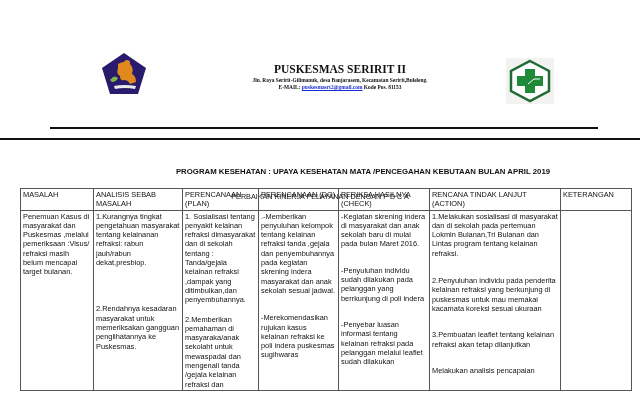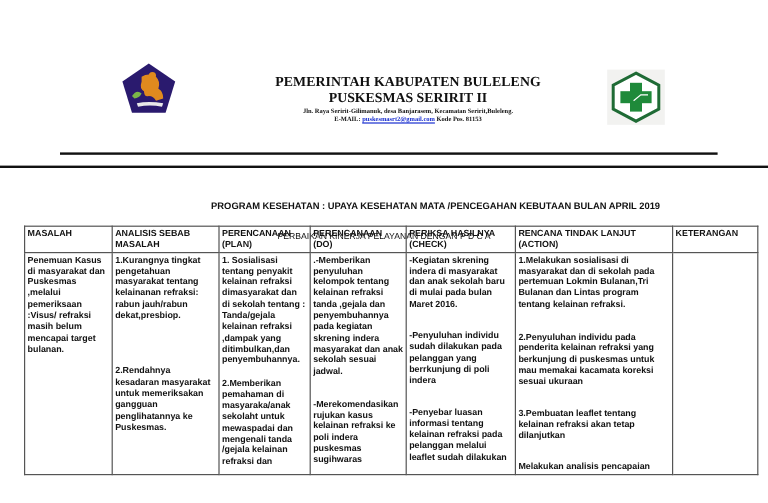--- a/index.html
+++ b/index.html
@@ -12,41 +12,40 @@
   .kop .l2 { font-size:11.5px; line-height:13px; }
   .kop .l3 { font-size:11.5px; line-height:13px; }
   .kop .addr { font-size:5.4px; line-height:8px; font-weight:bold; }
   .kop .email { font-size:5.4px; line-height:7px; font-weight:bold; }
   .kop .email a { color:#1a2fd0; text-decoration:underline; }
   .rule1 { position:absolute; left:50px; top:127px; width:548px; height:2px; background:#111; }
   .rule2 { position:absolute; left:0; top:138px; width:640px; height:2px; background:#111; }
   .subtitle { position:absolute; left:0; top:148px; width:640px; text-align:center; font-size:7.2px;margin-top:44px; }
   .title { position:absolute; left:0; top:167px; width:640px; text-align:center; font-size:7.8px; font-weight:bold;padding-left:43px; }
   table.pdca { position:absolute; left:20px; top:188px; border-collapse:collapse; table-layout:fixed; width:611px; font-size:7.4px; line-height:9.3px; }
-  table.pdca td { border:1px solid #555; vertical-align:top; padding:1px 2px; overflow:hidden;font-weight:bold; }
+  table.pdca td { border:1px solid #555; vertical-align:top; padding:1px 2px; overflow:hidden; }
   table.pdca tr.hdr td { height:17px; }
   table.pdca tr.body td { height:173px; }
   .cell-p { margin:0; }
   .gap2 { height:28px; }
 </style>
 </head>
 <body>
 
 <div class="letterhead">
   <div class="logo-left">
     <svg width="48" height="44" viewBox="0 0 48 44">
       <polygon points="24,1 46,16 38,42 10,42 2,16" fill="#2a1a6e"></polygon>
       <path d="M18,12 q6,-4 12,0 q4,4 2,10 q4,2 4,8 l-6,2 q-2,-4 -6,-4 q-4,1 -4,-4 q-4,-2 -2,-8 z" fill="#e08a1e"></path>
       <circle cx="27" cy="11" r="3" fill="#e08a1e"></circle>
       <path d="M10,28 q4,-6 8,-2 q-2,4 -6,4 z" fill="#7ab648"></path>
       <path d="M14,34 q10,-2 22,0 l-1,3 q-10,-2 -20,0 z" fill="#e9e9e9"></path>
     </svg>
   </div>
   <div class="kop">
-    <div class="l1">PEMERINTAH KABUPATEN BULELENG</div>
     <div class="l3">PUSKESMAS SERIRIT II</div>
     <div class="addr">Jln. Raya Seririt-Gilimanuk,  desa Banjarasem,  Kecamatan  Seririt,Buleleng.</div>
     <div class="email">
       <span>E-MAIL:</span>
       <a>puskesmasrt2@gmail.com</a>
       <span>Kode  Pos. 81153</span>
     </div>
   </div>
   <div class="logo-right">
     <svg width="48" height="46" viewBox="0 0 48 46">

